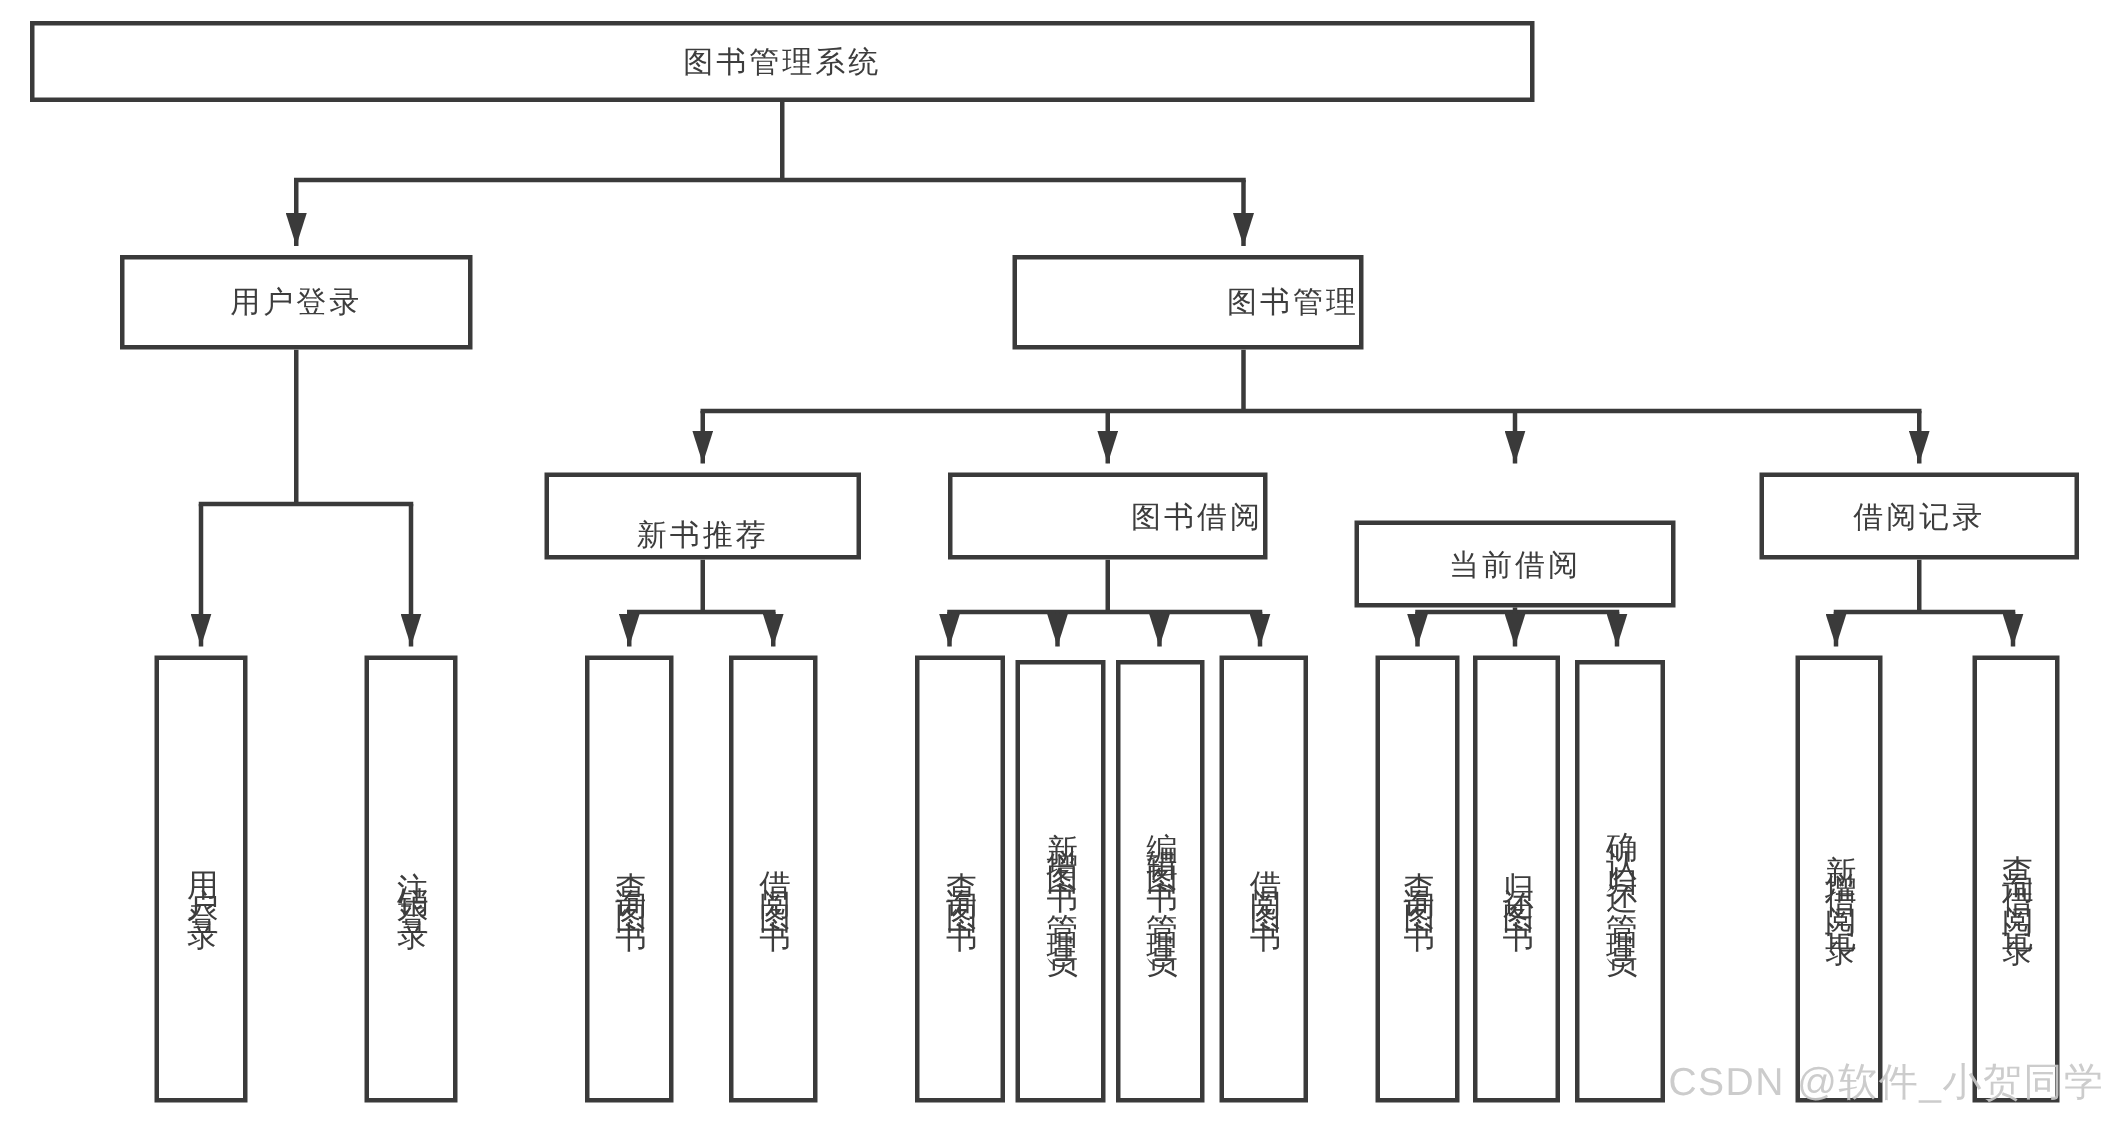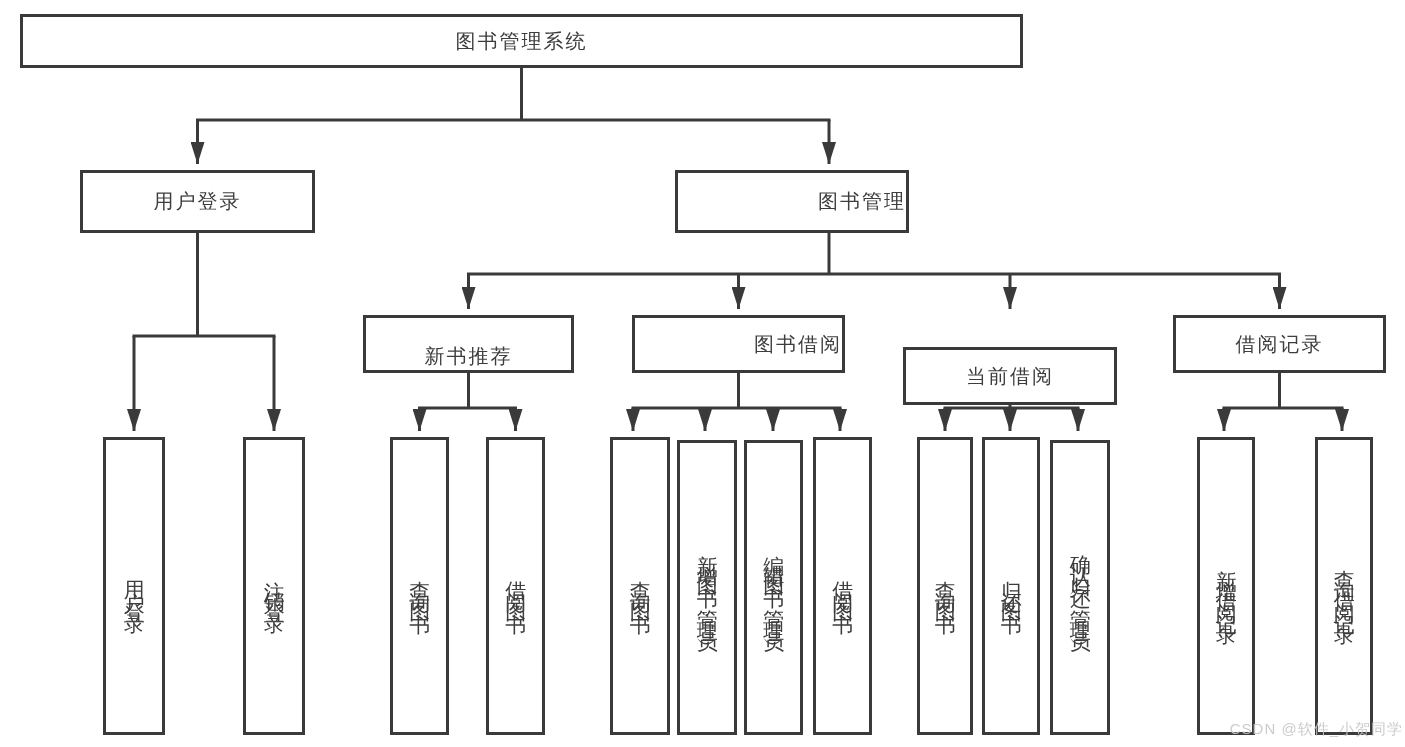--- a/index.html
+++ b/index.html
@@ -42,21 +42,21 @@
     writing-mode: vertical-rl;
     font-size: 21px;
     letter-spacing: 11px;
     line-height: 1.25;
     white-space: normal;
   }
   .watermark {
     position: absolute;
     right: 2px;
     bottom: 3px;
-    font-size: 15px;
+    font-size: 26px;
     color: var(--watermark);
     opacity: 0.92;
     letter-spacing: 1px;
     z-index: 10;
     white-space: nowrap;
   }
 </style>
 </head>
 <body>
 

